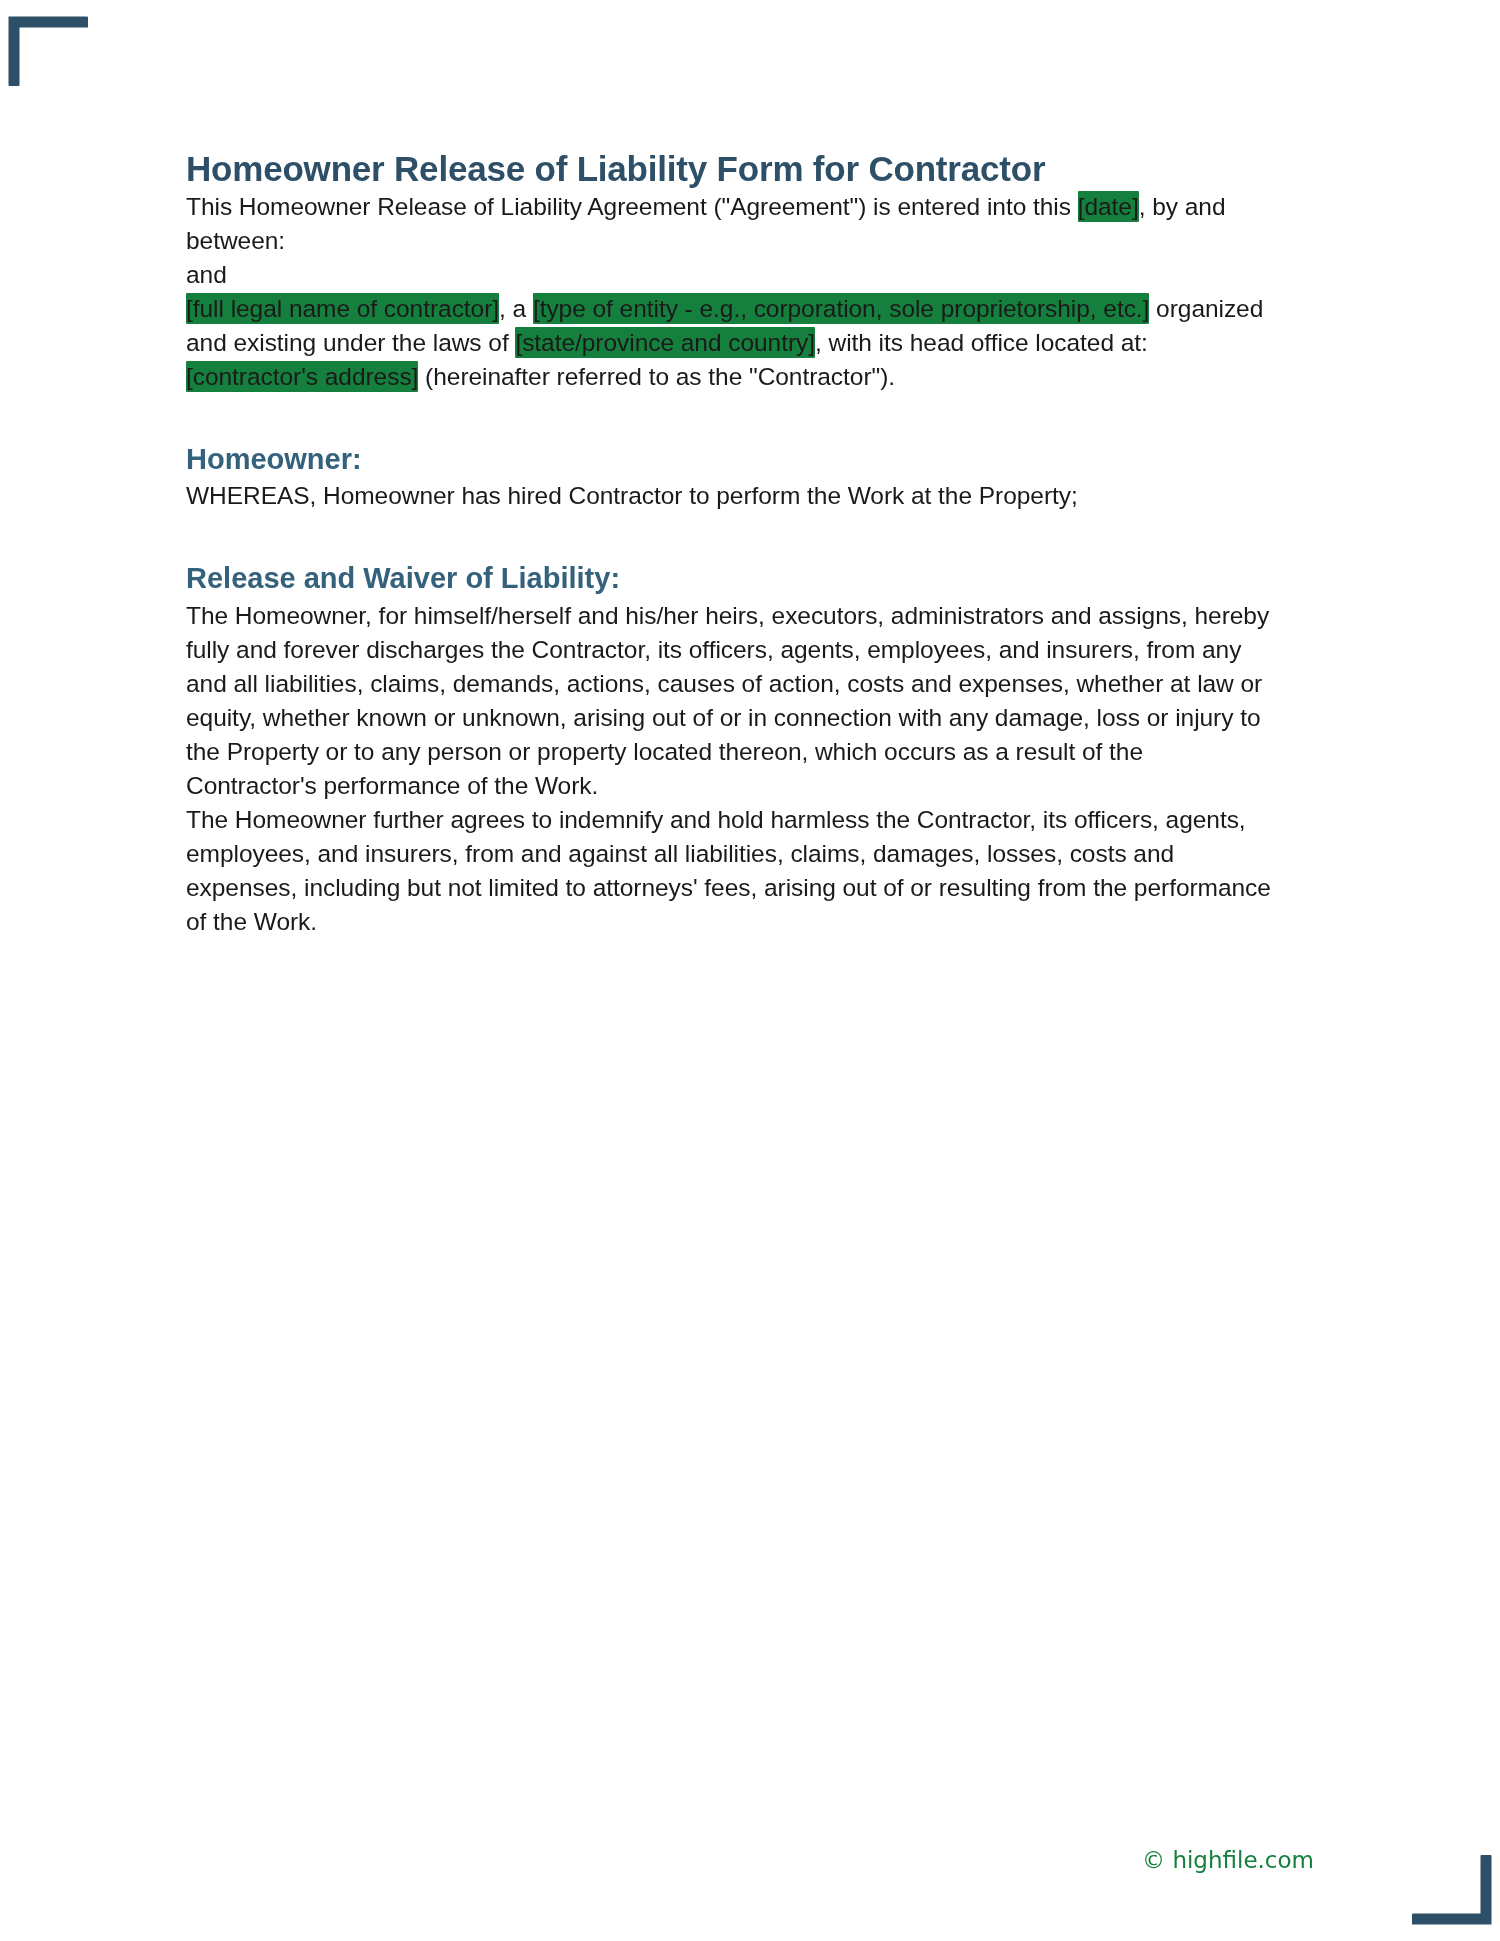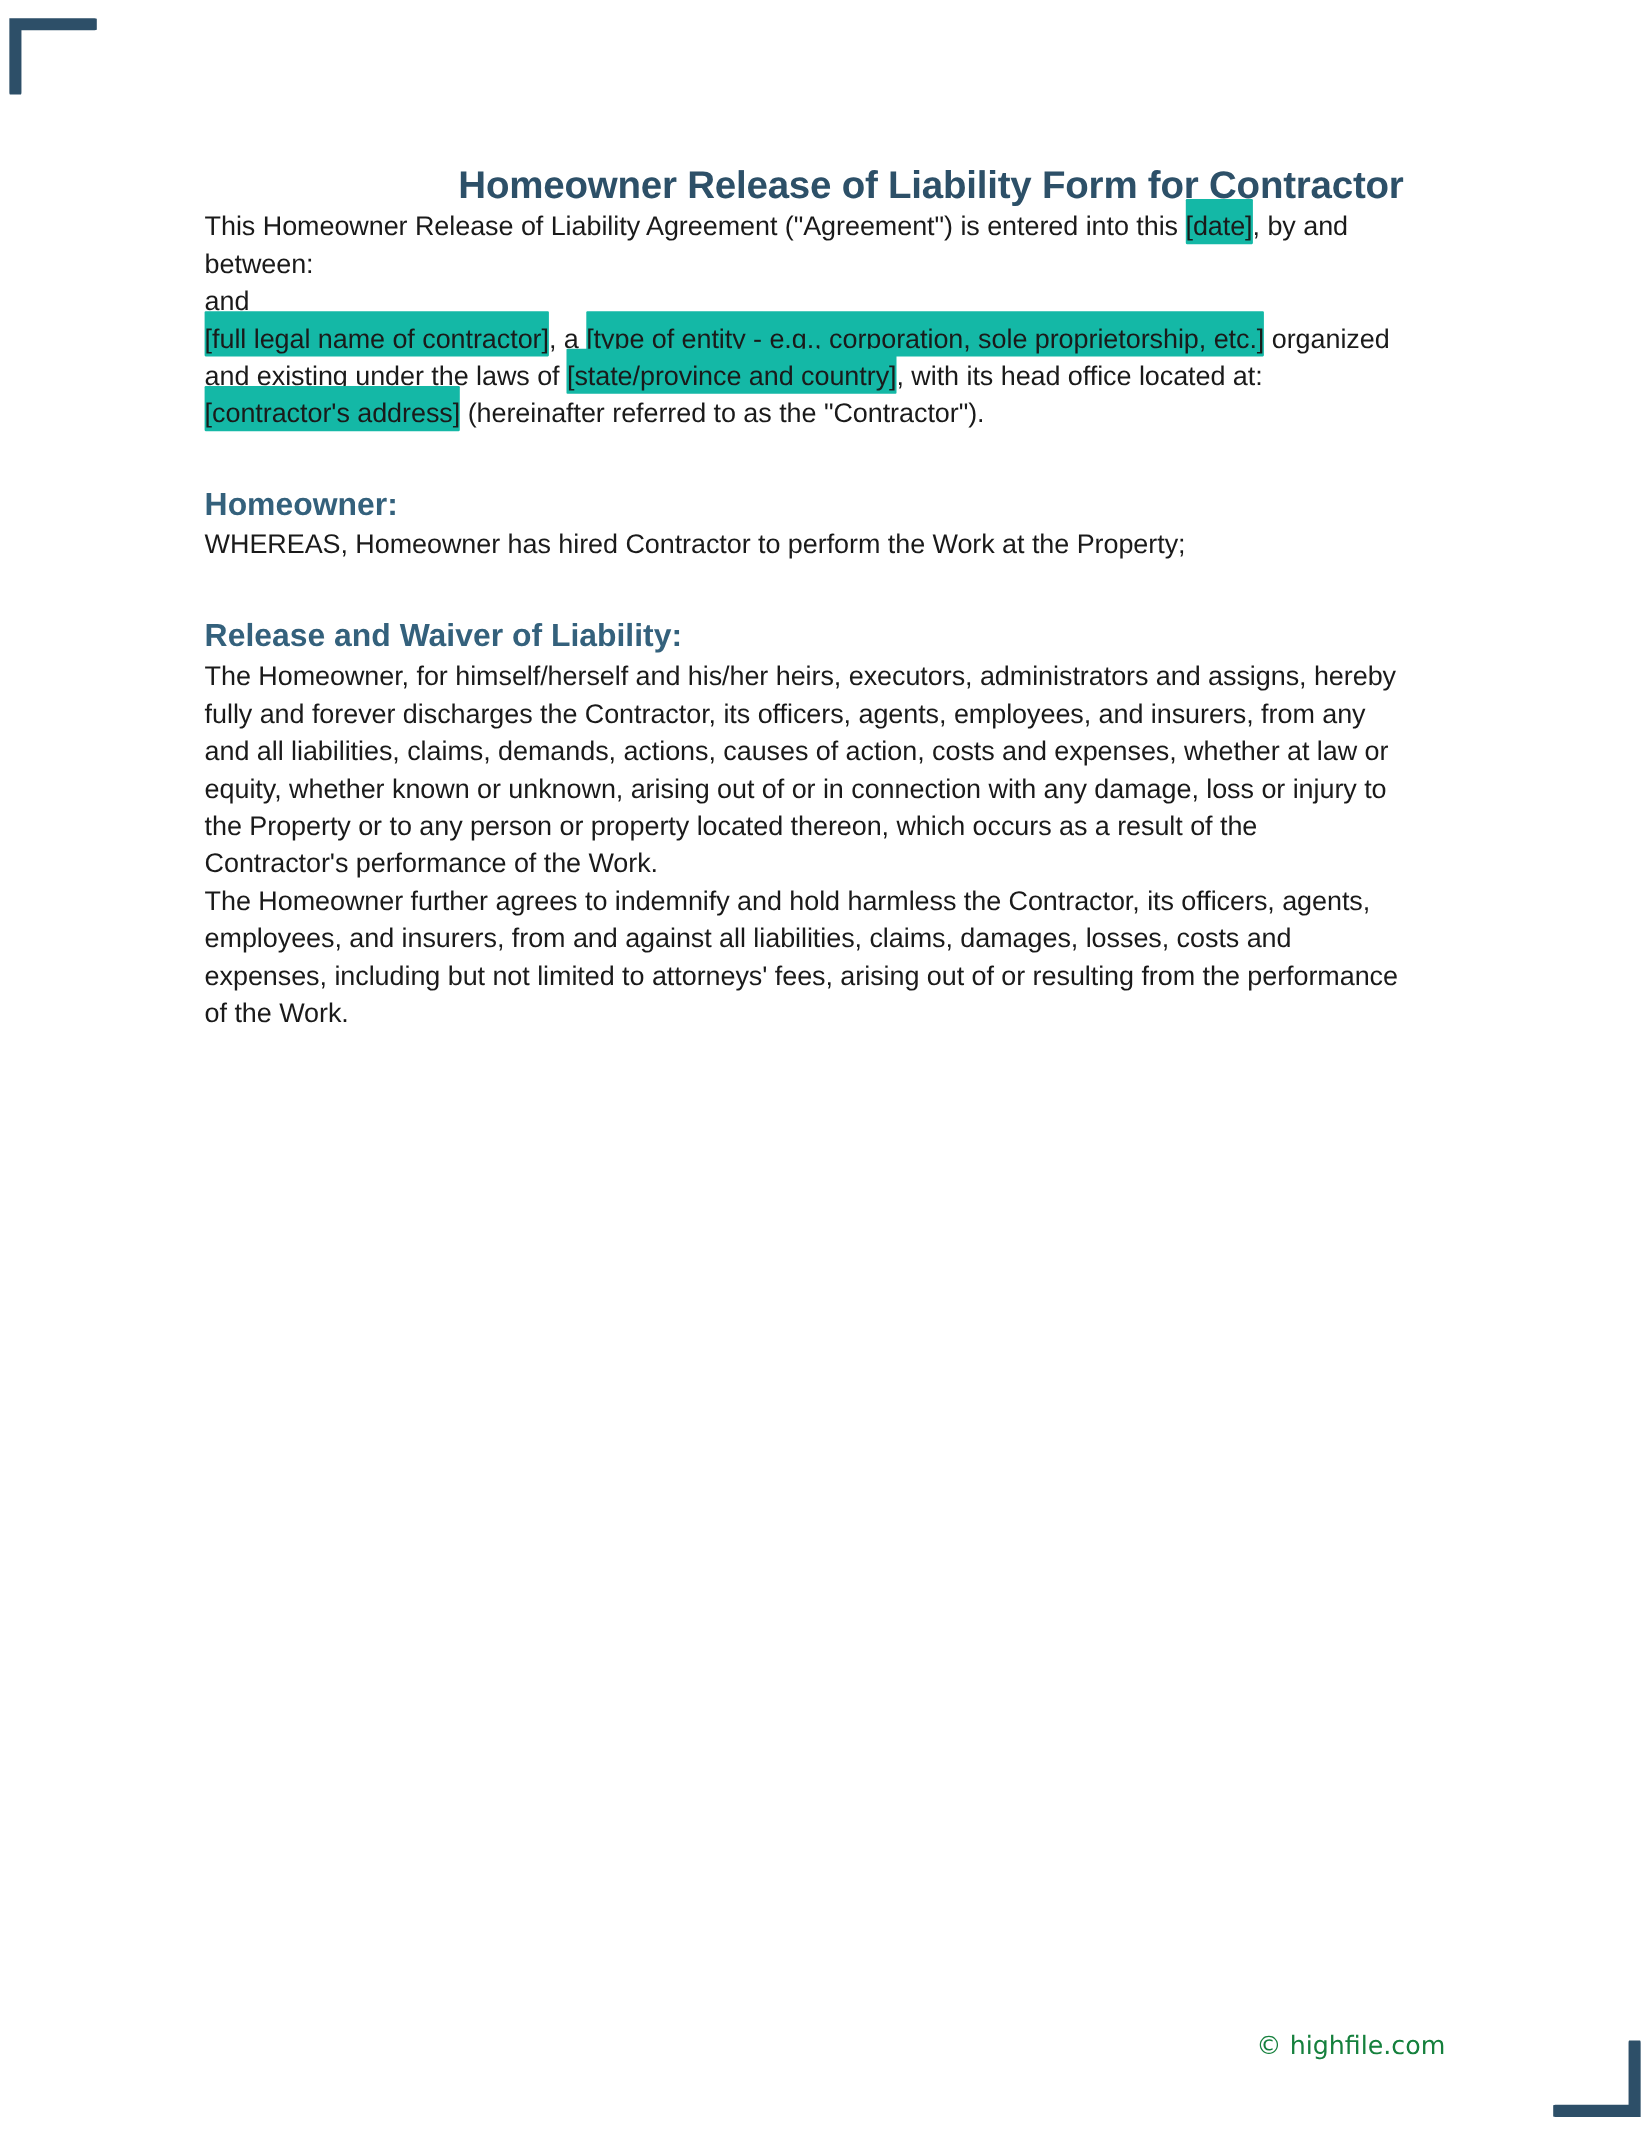--- a/index.html
+++ b/index.html
@@ -43,21 +43,21 @@
     position: absolute;
     left: 186px;
     top: 0;
     width: 1090px;
   }
 
   .doc-title {
     color: #2d5068;
     font-size: 35px;
     font-weight: bold;
-    text-align: right;
+    text-align: left;
     letter-spacing: -0.2px;
     margin: 0;
     padding-top: 148px;
     padding-bottom: 0;
     line-height: 1.2;
   }
 
   .section-heading {
     color: #34617c;
     font-size: 29px;
@@ -75,22 +75,22 @@
   }
 
   
   .sp-top-60 { margin-top: 60px; }
   .sp-top-38 { margin-top: 38px; }
   .sp-top-30 { margin-top: 30px; }
   .sp-top-46 { margin-top: 46px; }
   .sp-top-14 { margin-top: 14px; }
 
   .ph {
-    background: #14b8a6;
-    padding: 12px 0 2px 0;
+    background: #15803d;
+    padding: 2px 0 2px 0;
     border-radius: 1px;
   }
 
   .footer {
     position: absolute;
     right: 186px;
     bottom: 68px;
     font-size: 23px;
     color: #15803d;
     font-family: "DejaVu Sans", "Liberation Sans", sans-serif;

